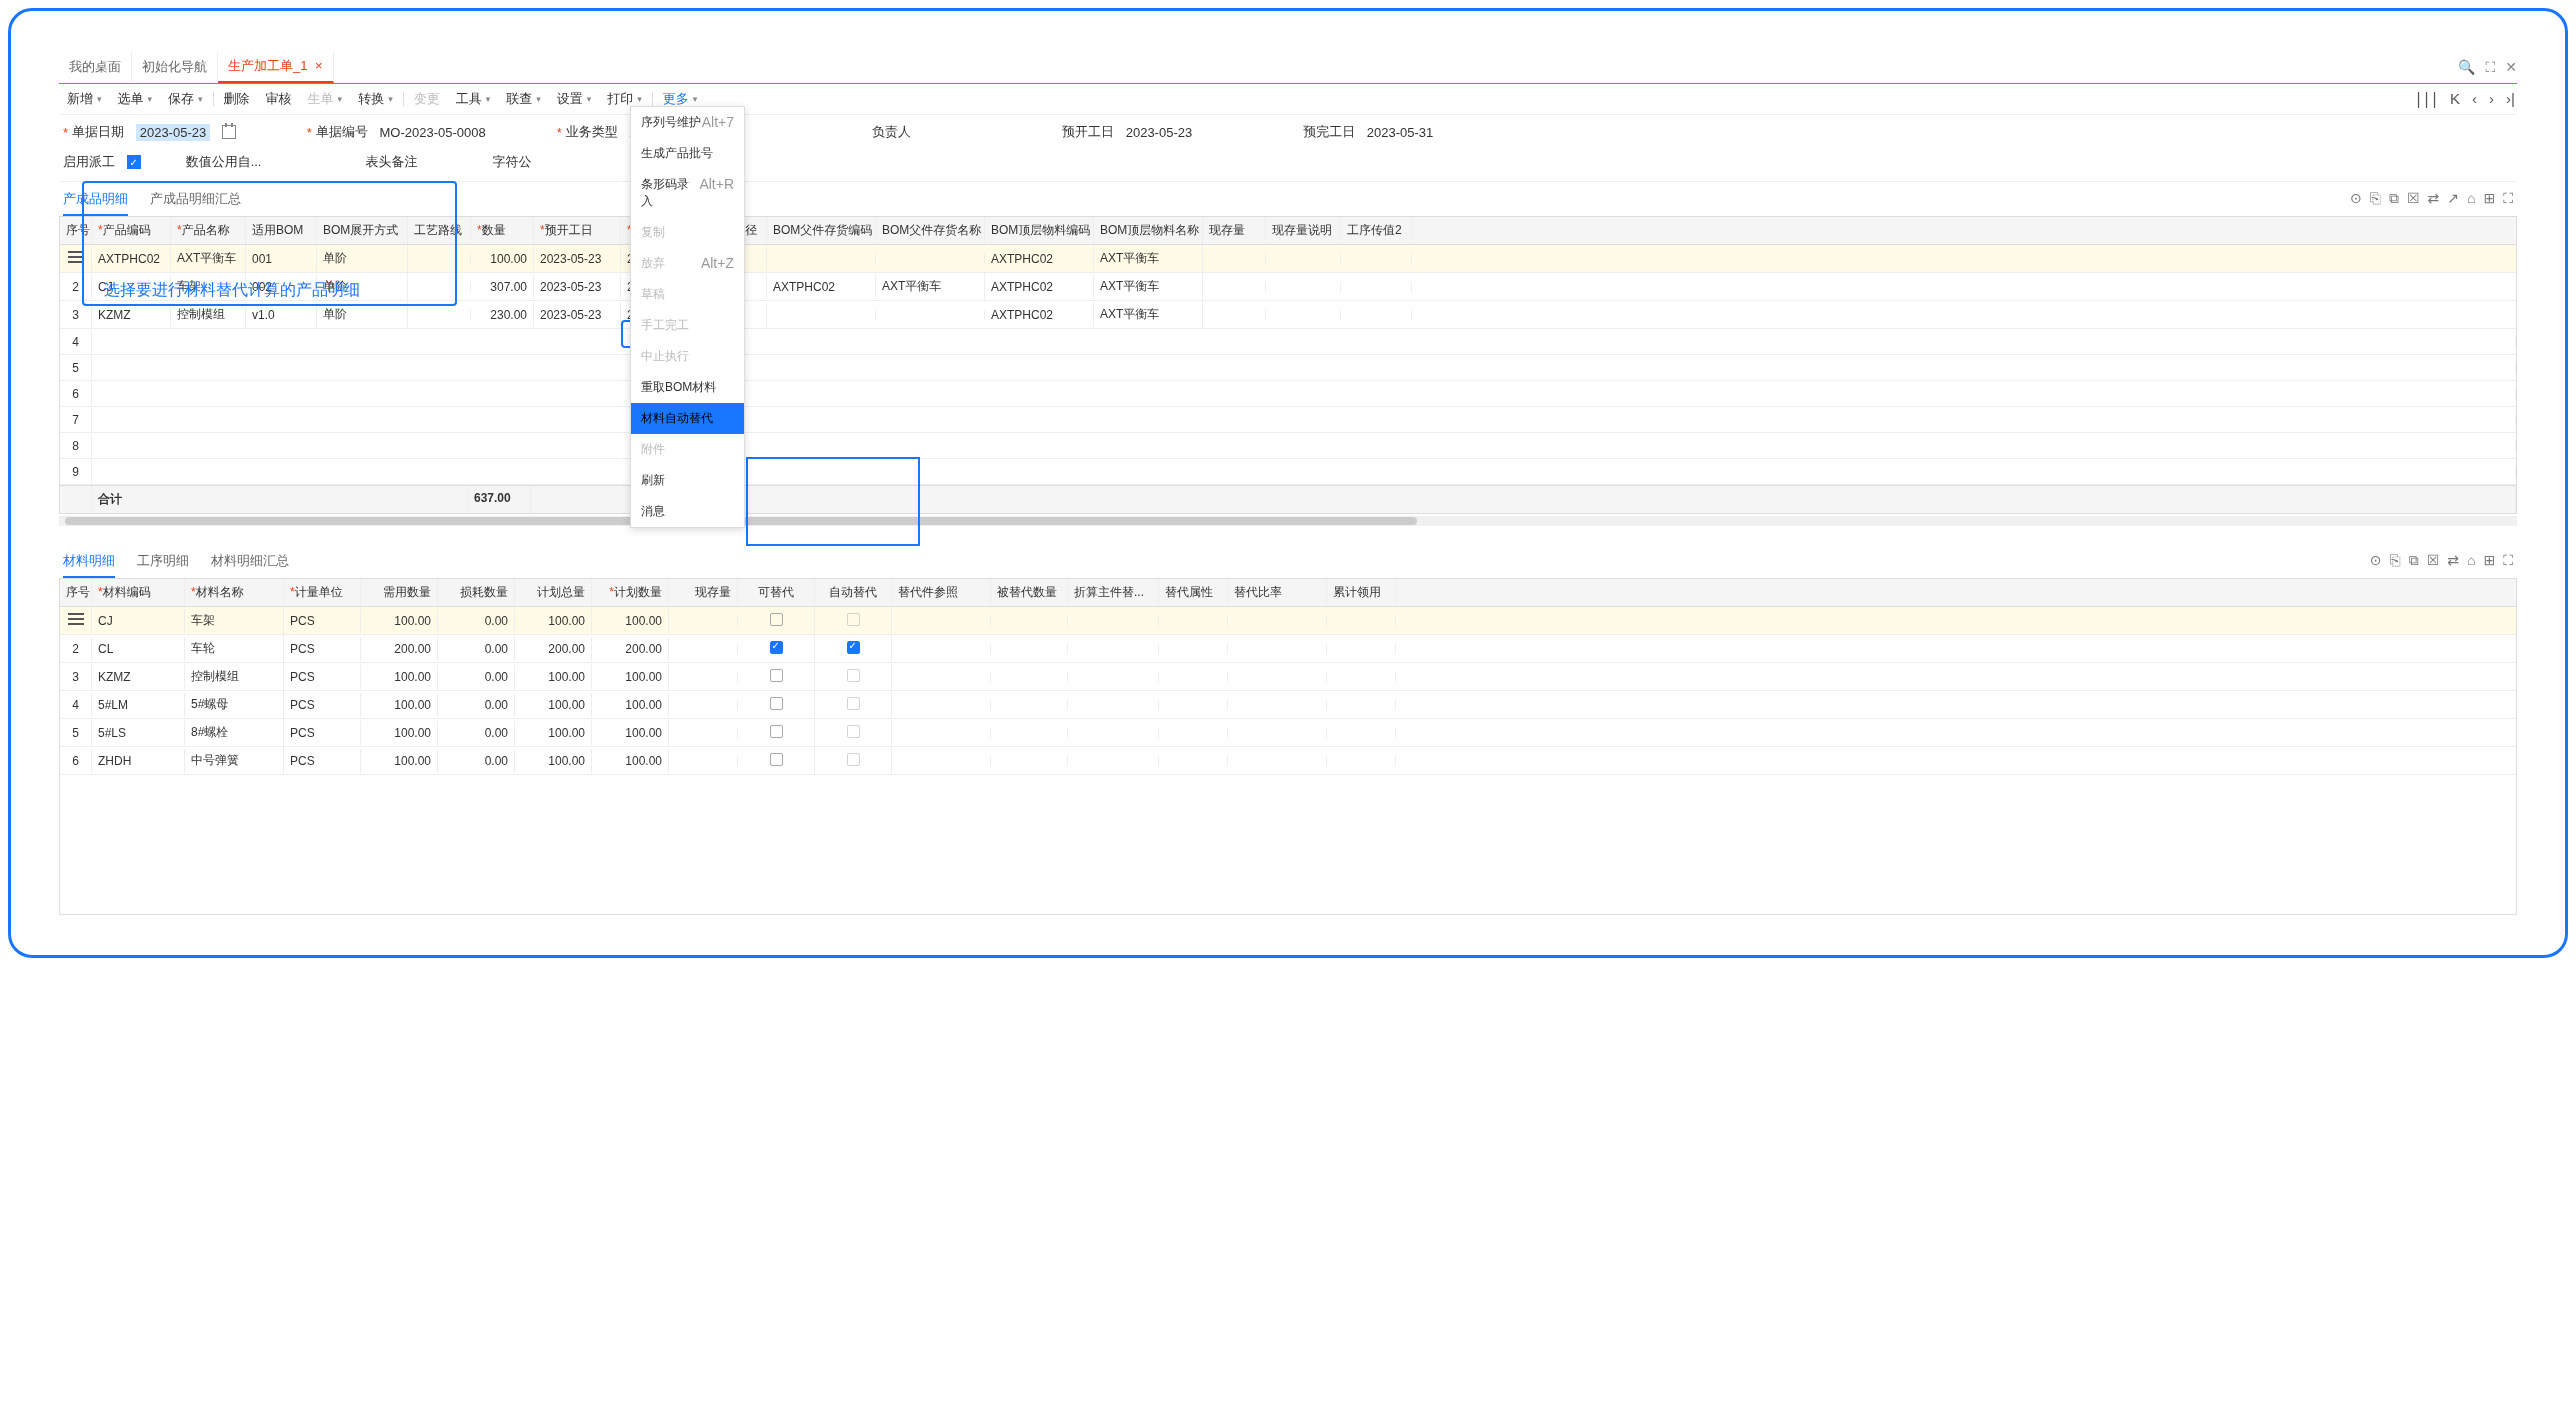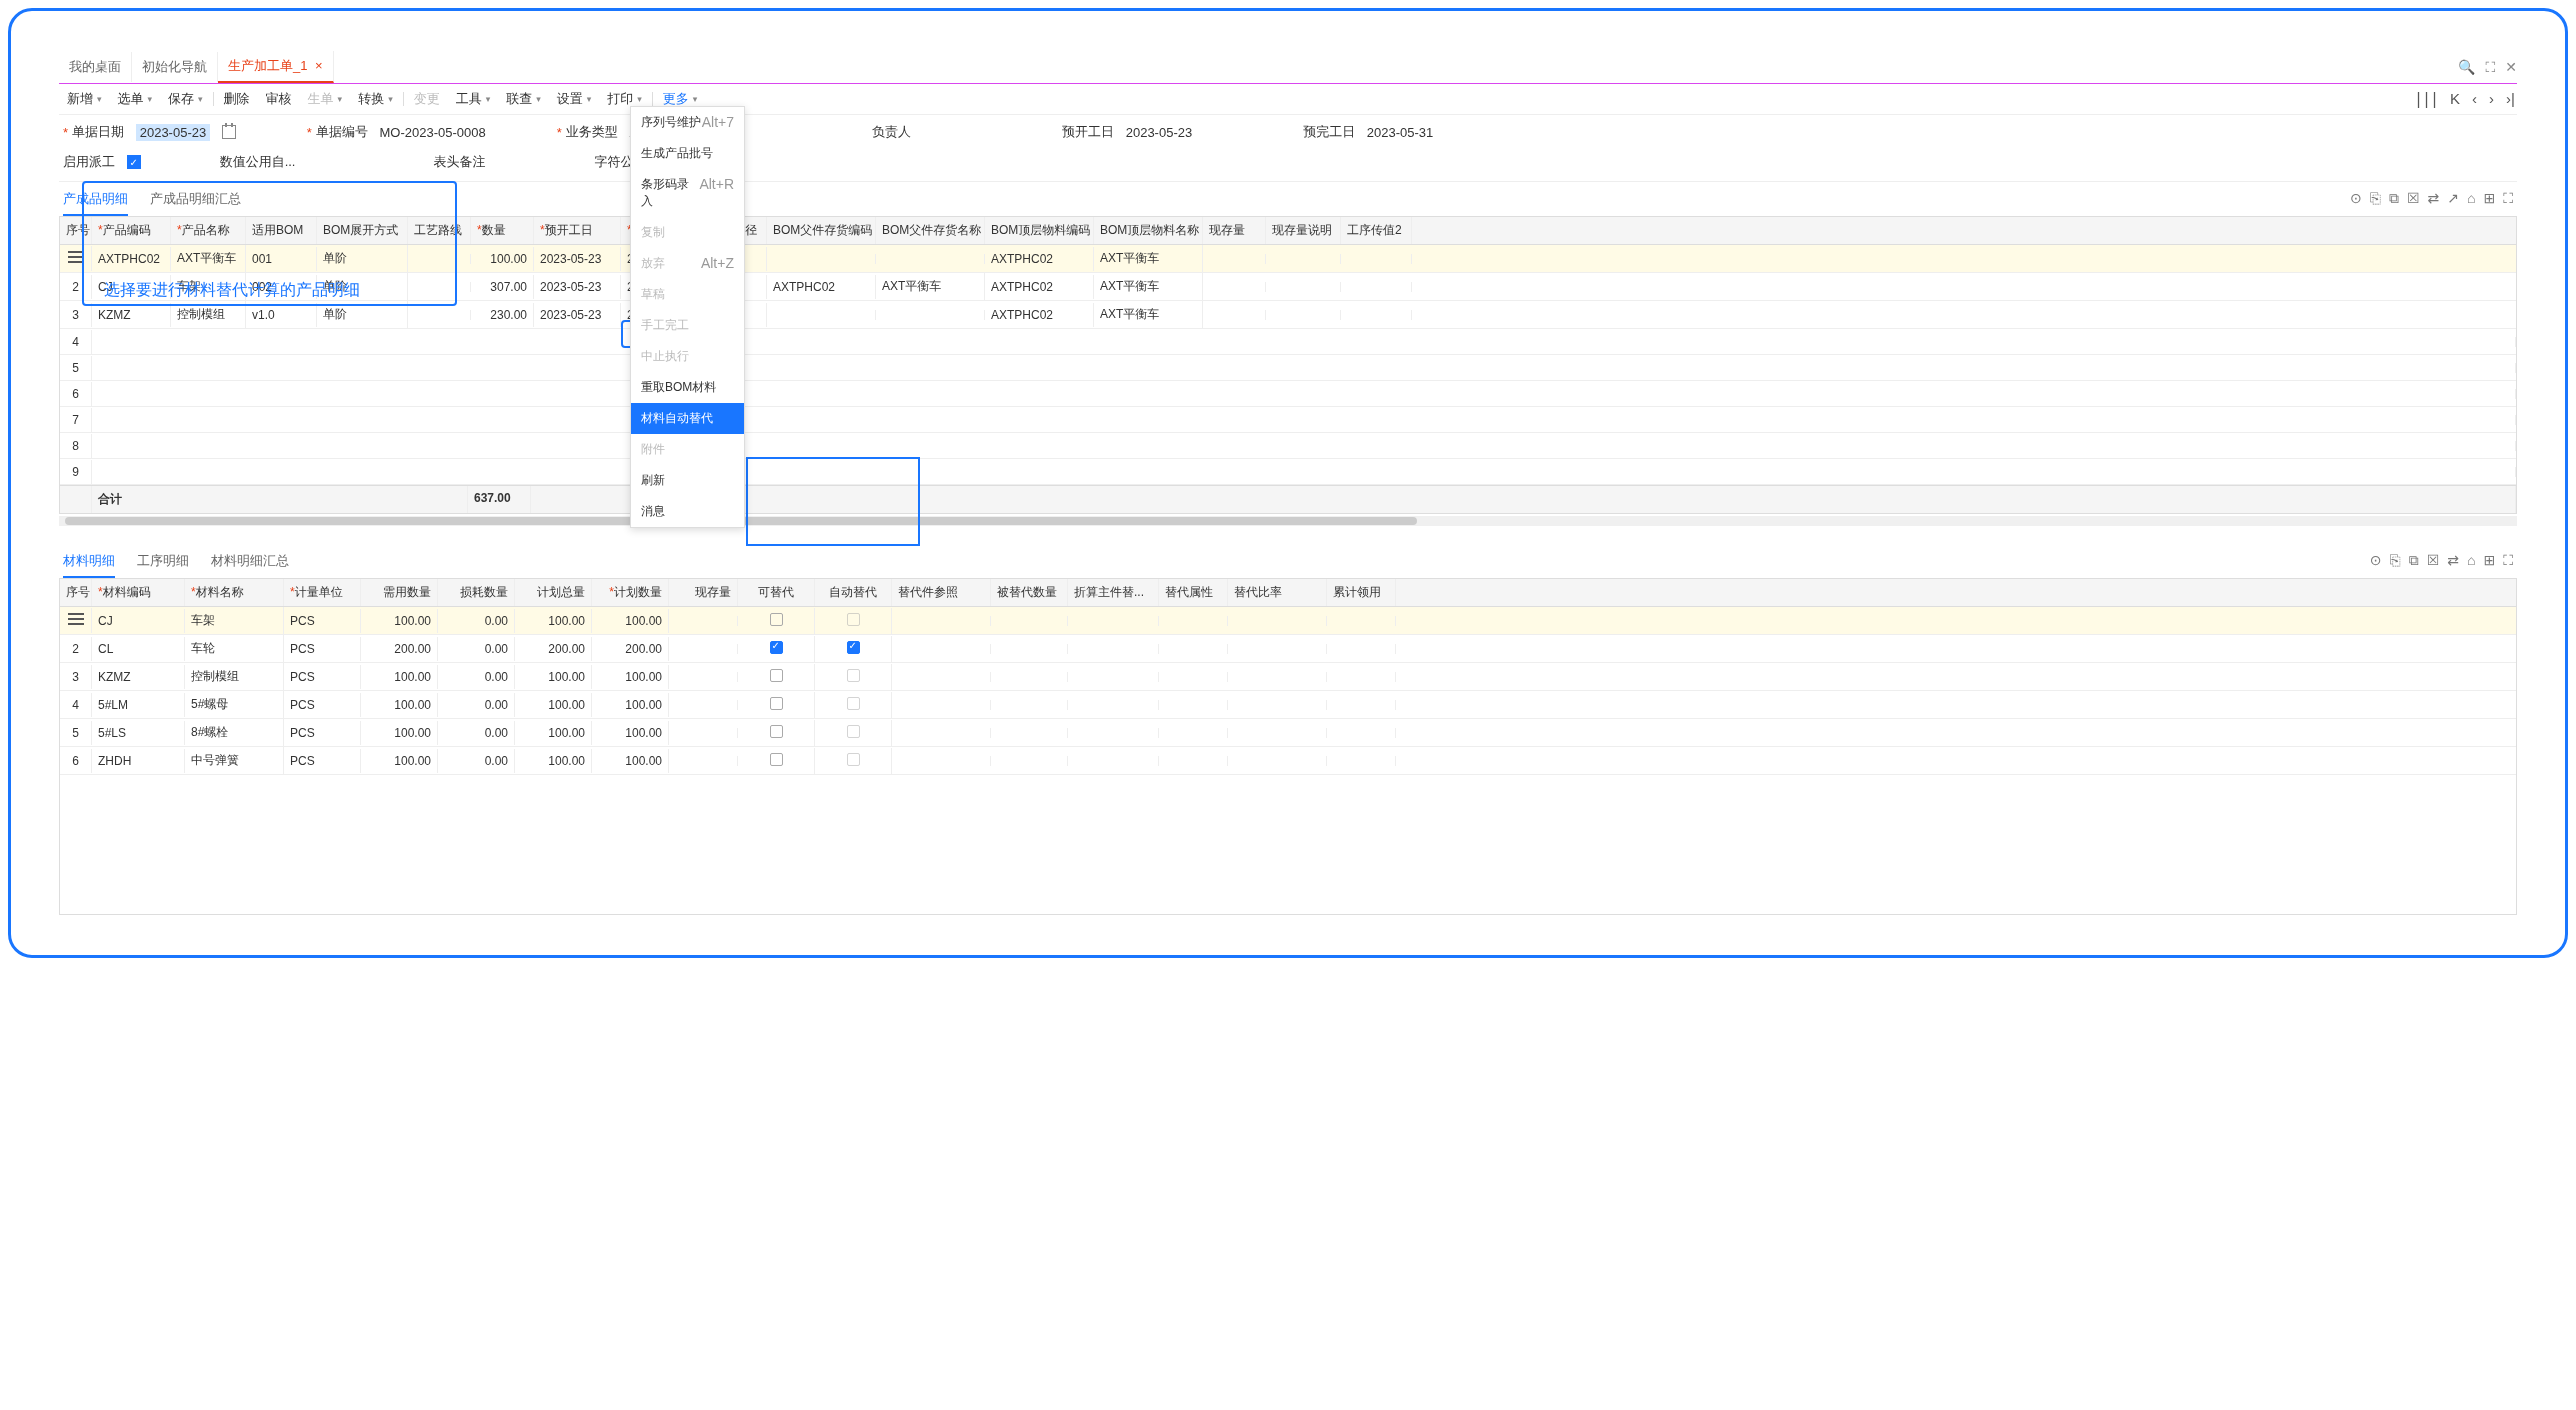--- a/index.html
+++ b/index.html
@@ -17,21 +17,21 @@
 .toolbar .sep { width: 1px; height: 14px; background: #ddd; margin: 0 2px; }
 .toolbar .caret::after { content: "▾"; font-size: 9px; margin-left: 2px; color: #888; }
 .toolbar-right { margin-left: auto; display: flex; gap: 8px; color: #555; font-size: 15px; }
 .toolbar-right .nav-icon { cursor: pointer; padding: 0 2px; }
 .header-row { display: flex; align-items: center; padding: 8px 4px; font-size: 13px; color: #333; gap: 6px; }
 .field-group { display: flex; align-items: center; gap: 4px; }
 .req { color: #e84118; }
 .val-hl { background: #cfe6ff; padding: 1px 4px; }
 .val-txt { color: #333; }
 .header-row .spacer { flex: 0 0 59px; }
-.second-row { display: flex; align-items: flex-start; padding: 4px 4px 10px; font-size: 13px; color: #333; gap: 79px; border-bottom: 1px solid #eee; }
+.second-row { display: flex; align-items: flex-start; padding: 4px 4px 10px; font-size: 13px; color: #333; gap: 45px; border-bottom: 1px solid #eee; }
 .checkbox-blue { width: 14px; height: 14px; background: #1976ff; display: inline-flex; align-items: center; justify-content: center; color: #fff; font-size: 10px; }
 .sub-tabs { display: flex; gap: 22px; padding: 8px 4px 0; font-size: 13px; color: #666; }
 .sub-tabs .t { padding-bottom: 6px; cursor: pointer; }
 .sub-tabs .t.active { color: #1976ff; border-bottom: 2px solid #1976ff; }
 .sub-tabs-right { margin-left: auto; display: flex; gap: 8px; color: #777; font-size: 14px; }
 .sub-tabs-right span { cursor: pointer; }
 .grid { border: 1px solid #ddd; font-size: 12px; color: #333; }
 .grid-header { display: flex; background: #f5f5f5; border-bottom: 1px solid #ddd; }
 .grid-header .cell, .grid-row .cell { padding: 5px 6px; border-right: 1px solid #eee; overflow: hidden; white-space: nowrap; }
 .grid-row { display: flex; border-bottom: 1px solid #eee; min-height: 26px; align-items: center; }
@@ -78,21 +78,21 @@
 .l16 { width: 99px; }
 .l17 { width: 69px; }
 .cbx { width: 13px; height: 13px; border: 1px solid #aaa; border-radius: 2px; display: inline-block; }
 .cbx.checked { background: #1976ff; border-color: #1976ff; position: relative; }
 .cbx.checked::after { content: "✓"; color: #fff; font-size: 10px; position: absolute; top: -2px; left: 1px; }
 .scroll-bar { height: 10px; background: #f0f0f0; position: relative; margin-top: 2px; }
 .scroll-thumb { position: absolute; height: 8px; top: 1px; background: #ccc; border-radius: 4px; }
 .dropdown-menu { position: absolute; top: 95px; left: 612px; width: 115px; background: #fff; border: 1px solid #ddd; box-shadow: 0 2px 8px rgba(0,0,0,0.15); font-size: 12px; z-index: 10; margin-left: 7px; }
 .dropdown-menu .mi { padding: 7px 10px; display: flex; justify-content: space-between; color: #333; cursor: pointer; }
 .dropdown-menu .mi.disabled { color: #bbb; }
-.dropdown-menu .mi.selected { background: #1976ff; color: #ffffff; }
+.dropdown-menu .mi.selected { background: #1976ff; color: #000000; }
 .dropdown-menu .hot { color: #999; font-size: 14px; }
 .annot-box1 { position: absolute; border: 2px solid #1976ff; border-radius: 4px; top: 170px; left: 71px; width: 375px; height: 125px; pointer-events: none; }
 .annot-text1 { position: absolute; top: 269px; left: 93px; color: #1976ff; font-size: 16px; font-weight: 500; }
 .annot-box2 { position: absolute; border: 2px solid #1976ff; border-radius: 4px; top: 309px; left: 610px; width: 121px; height: 28px; pointer-events: none; }
 .annot-text2 { position: absolute; top: 313px; left: 735px; color: #1976ff; font-size: 15px; line-height: 22px; }
 .annot-box3 { position: absolute; border: 2px solid #1976ff; top: 446px; left: 735px; width: 174px; height: 89px; pointer-events: none; }
 .cal-icon { display: inline-block; width: 14px; height: 14px; border: 1px solid #888; position: relative; }
 .cal-icon::before { content: ""; position: absolute; top: -3px; left: 2px; width: 2px; height: 4px; background: #888; }
 .cal-icon::after { content: ""; position: absolute; top: -3px; right: 2px; width: 2px; height: 4px; background: #888; }
 .row-handle { display: inline-block; width: 16px; height: 12px; border-top: 2px solid #555; border-bottom: 2px solid #555; position: relative; }

